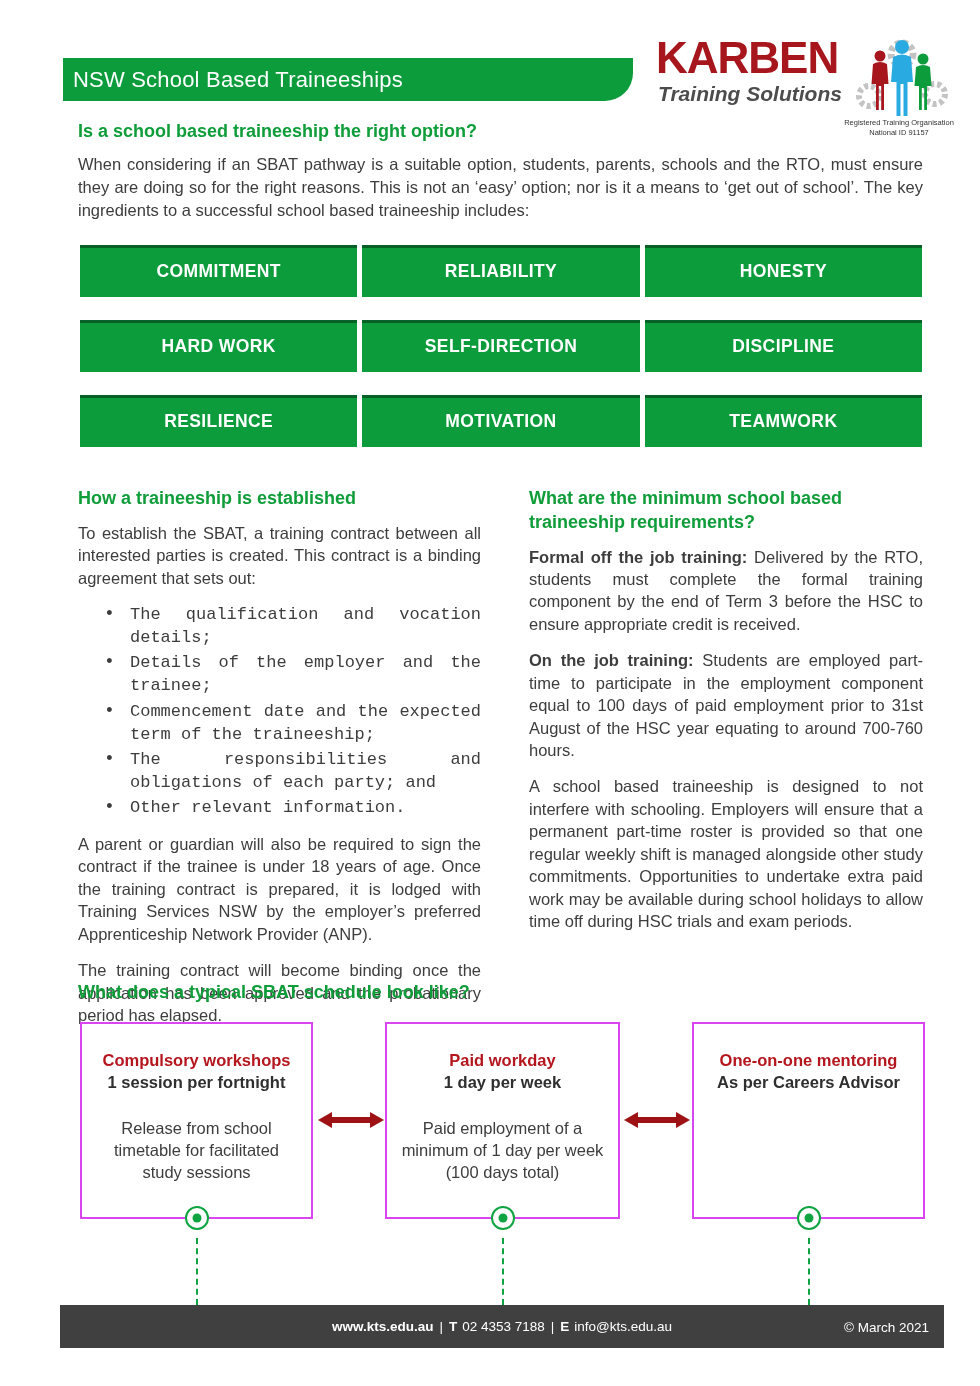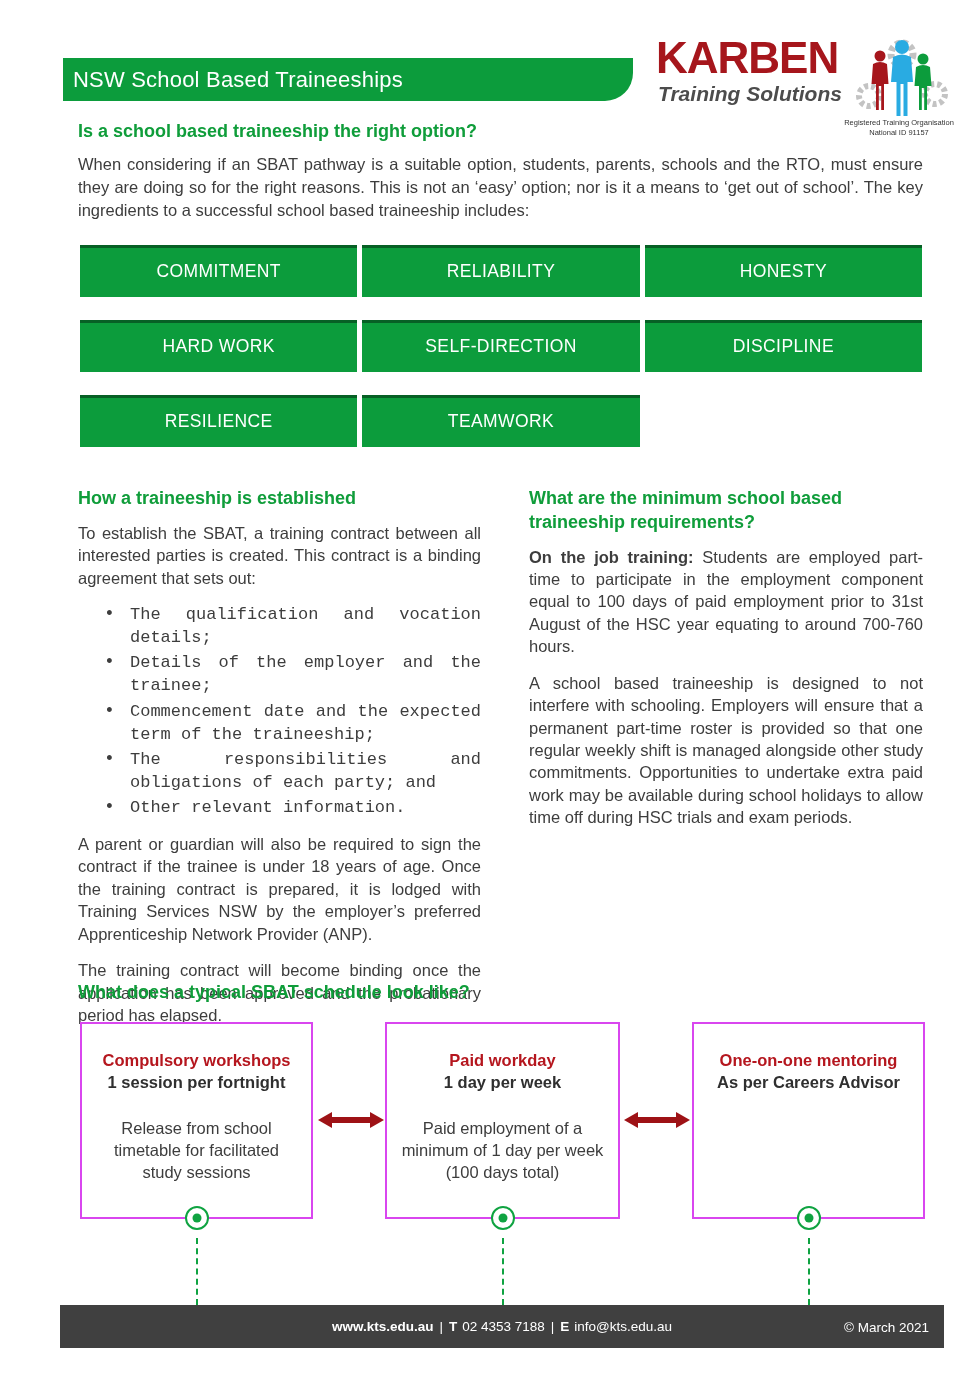--- a/index.html
+++ b/index.html
@@ -38,21 +38,21 @@
   
   .grid {
     position:absolute; left:80px; top:245px; width:842px;
     display:grid; grid-template-columns:repeat(3,1fr);
     column-gap:5px; row-gap:23px;
   }
   .grid-cell {
     height:52px; background:#0c9c3c;
     box-shadow:inset 0 3px 0 rgba(0,0,0,0.38);
     display:flex; align-items:center; justify-content:center;
-    color:#ffffff; font-size:17.5px; font-weight:normal; letter-spacing:0.4px;
+    color:#ffffff; font-size:17.5px; font-weight:bold; letter-spacing:0.4px;
   }
   
   .columns { position:absolute; left:78px; top:487px; width:845px; display:flex; gap:48px; }
   .col-left  { width:403px; flex:none; }
   .col-right { width:394px; flex:none; }
   .columns .h-green { margin-bottom:11px; line-height:1.32; }
   .columns p { font-size:16.5px; line-height:1.36; text-align:justify; margin:0 0 14px 0; }
   .bullets { list-style:none; margin:4px 0 14px 0; }
   .bullets li {
     position:relative; padding-left:52px; font-size:17px;
@@ -144,39 +144,41 @@
 </div>
 
 <div class="grid">
   <div class="grid-cell">COMMITMENT</div>
   <div class="grid-cell">RELIABILITY</div>
   <div class="grid-cell">HONESTY</div>
   <div class="grid-cell">HARD WORK</div>
   <div class="grid-cell">SELF-DIRECTION</div>
   <div class="grid-cell">DISCIPLINE</div>
   <div class="grid-cell">RESILIENCE</div>
+  <div class="grid-cell">MOTIVATION</div>
   <div class="grid-cell">TEAMWORK</div>
 </div>
 
 <div class="columns">
   <div class="col-left">
     <div class="h-green">How a traineeship is established</div>
     <p>To establish the SBAT, a training contract between all interested parties is created. This contract is a binding agreement that sets out:</p>
     <ul class="bullets">
       <li>The qualification and vocation details;</li>
       <li>Details of the employer and the trainee;</li>
       <li>Commencement date and the expected term of the traineeship;</li>
       <li>The responsibilities and obligations of each party; and</li>
       <li>Other relevant information.</li>
     </ul>
     <p>A parent or guardian will also be required to sign the contract if the trainee is under 18 years of age. Once the training contract is prepared, it is lodged with Training Services NSW by the employer’s preferred Apprenticeship Network Provider (ANP).</p>
     <p>The training contract will become binding once the application has been approved and the probationary period has elapsed.</p>
   </div>
   <div class="col-right">
     <div class="h-green">What are the minimum school based traineeship requirements?</div>
+    <p><span class="lead-bold">Formal off the job training:</span><span> Delivered by the RTO, students must complete the formal training component by the end of Term 3 before the HSC to ensure appropriate credit is received.</span></p>
     <p><span class="lead-bold">On the job training:</span><span> Students are employed part-time to participate in the employment component equal to 100 days of paid employment prior to 31st August of the HSC year equating to around 700-760 hours.</span></p>
     <p><span>A school based traineeship is designed to not interfere with schooling. Employers will ensure that a permanent part-time roster is provided so that one regular weekly shift is managed alongside other study commitments. Opportunities to undertake extra paid work may be available during school holidays to allow time off during HSC trials and exam periods.</span></p>
   </div>
 </div>
 
 <div class="schedule-heading h-green">What does a typical SBAT schedule look like?</div>
 
 <div class="boxes">
   <div class="sbox sbox-1">
     <div class="sbox-title">Compulsory workshops</div>

